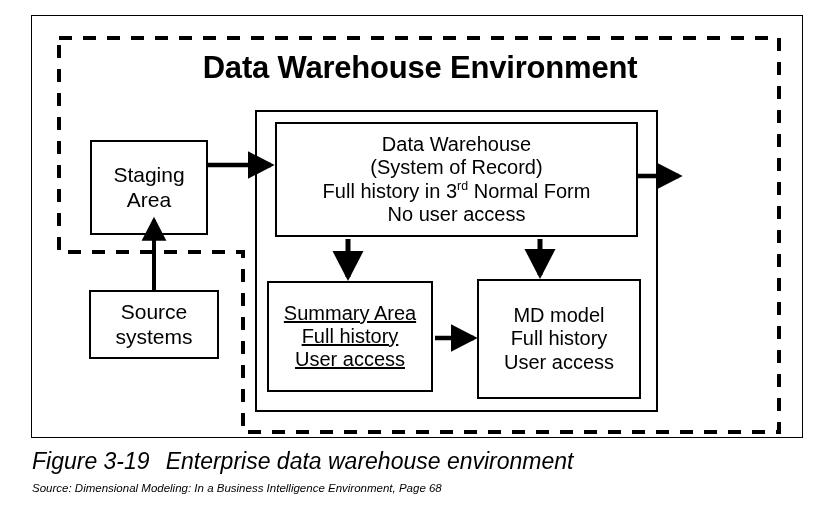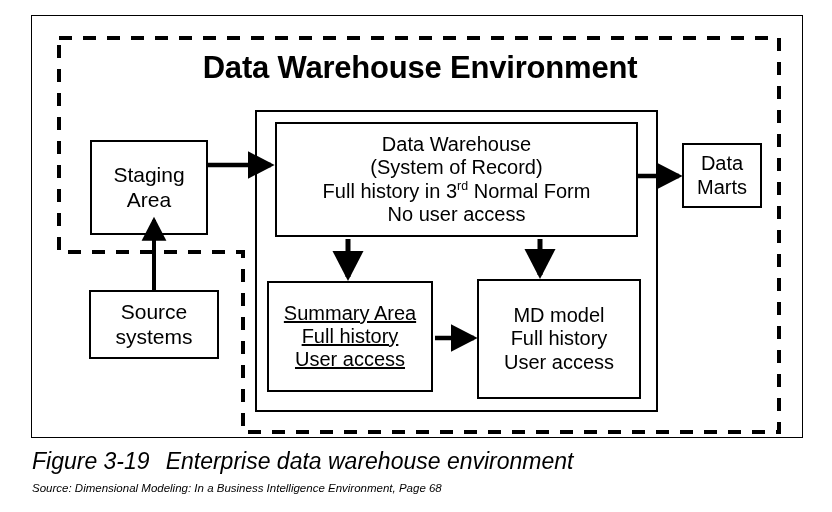--- a/index.html
+++ b/index.html
@@ -164,24 +164,20 @@
     <span class="line">Full history</span>
     <span class="line">User access</span>
   </div>
 
   <div class="abs box box-analytical">
     <span class="line">MD model</span>
     <span class="line">Full history</span>
     <span class="line">User access</span>
   </div>
 
-  <div class="abs box box-marts">
-    <span class="line">Data</span>
-    <span class="line">Marts</span>
-  </div>
 
   <svg class="abs arrows-svg" viewBox="0 0 832 512" xmlns="http://www.w3.org/2000/svg">
     <defs>
       <marker id="ah" markerWidth="7" markerHeight="7" refX="5.2" refY="3.5" orient="auto" markerUnits="strokeWidth">
         <path d="M0,0.4 L6,3.5 L0,6.6 z" fill="#000000"></path>
       </marker>
     </defs>
 
     <line x1="154" y1="290" x2="154" y2="220" stroke="#000000" stroke-width="4" marker-end="url(#ah)"></line>
 

